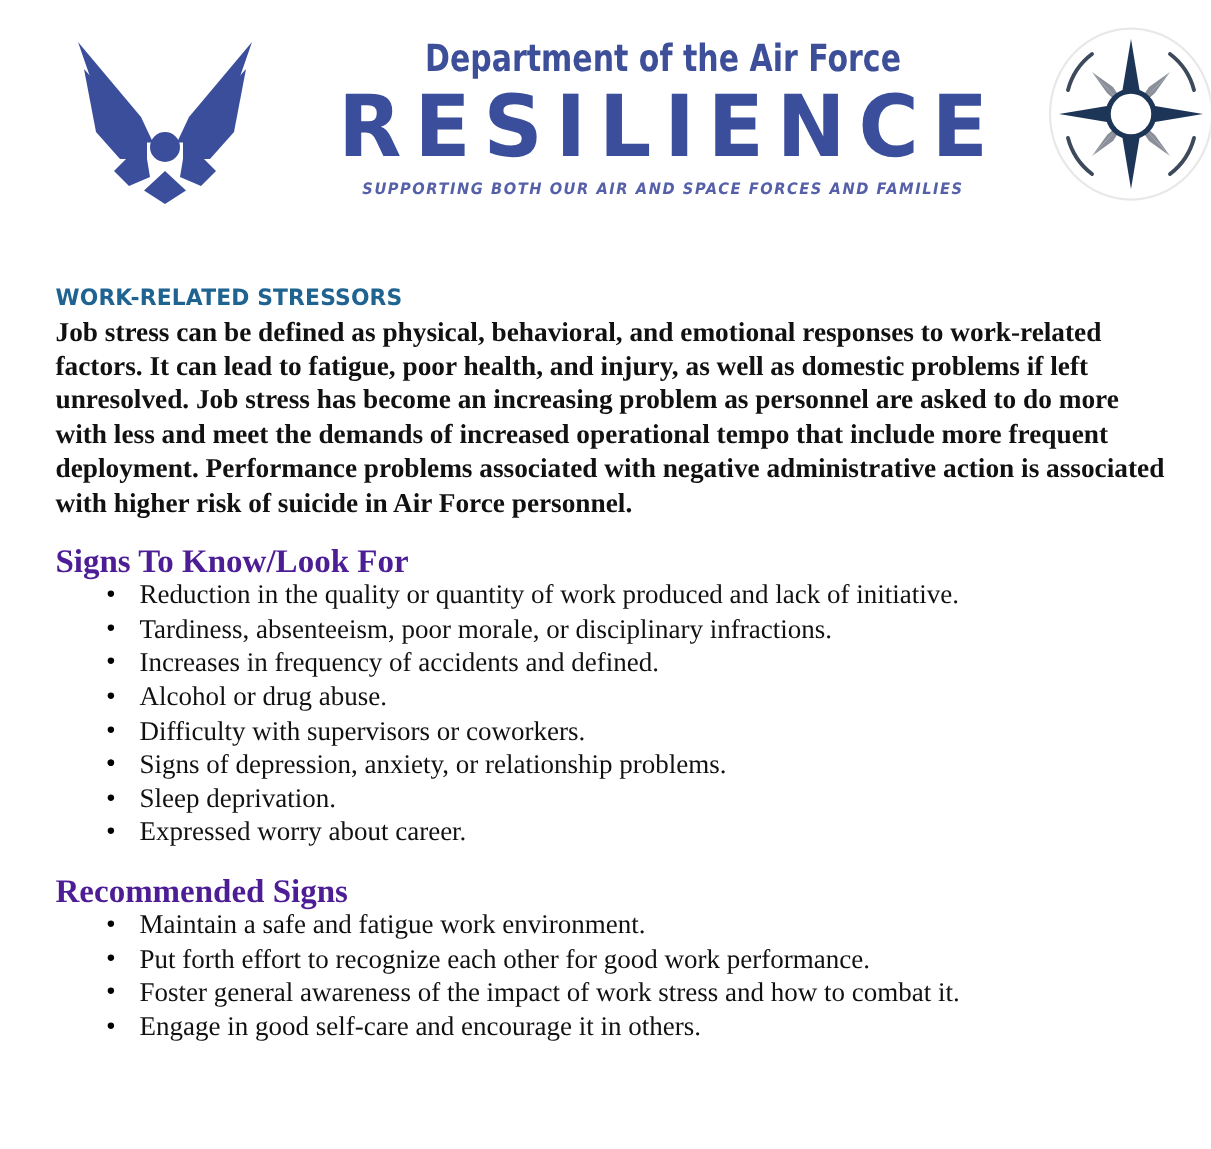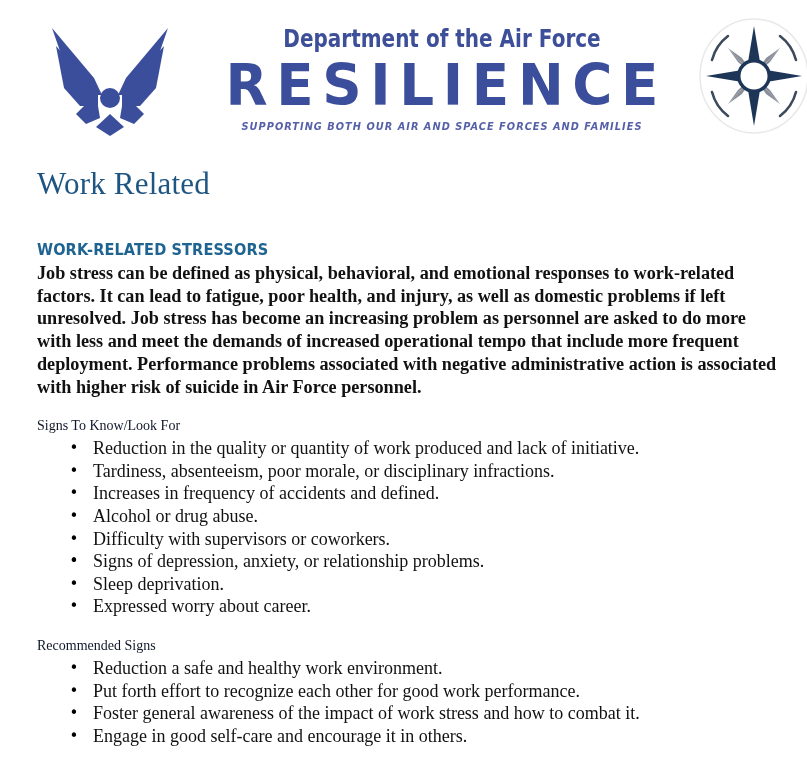--- a/index.html
+++ b/index.html
@@ -132,24 +132,24 @@
     line-height: 22.7px;
     color: #111111;
     margin: 2px 0 0 37px;
     width: 742px;
     text-align: left;
     font-weight: bold;
   }
 
   .sub-heading {
     font-family: "Liberation Serif", "DejaVu Serif", serif;
-    font-size: 14px;
+    font-size: 22px;
     line-height: 22px;
-    font-weight: normal;
-    color: #0f172a;
+    font-weight: bold;
+    color: #4c1d95;
     margin: 17px 0 0 37px;
   }
 
   ul.bullets {
     list-style: none;
     margin: 0;
     padding: 0;
   }
 
   ul.bullets li {
@@ -238,42 +238,41 @@
         </g>
 
         <circle cx="56" cy="58" r="17" fill="#1d3557"></circle>
         <circle cx="56" cy="58" r="13.5" fill="#ffffff"></circle>
       </svg>
     </div>
   </div>
 
   <div class="content">
 
-    <h1 class="page-title">Work Related</h1>
 
     <div class="section-heading">WORK-RELATED STRESSORS</div>
 
     <p class="intro">Job stress can be defined as physical, behavioral, and emotional responses to work-related factors. It can lead to fatigue, poor health, and injury, as well as domestic problems if left unresolved. Job stress has become an increasing problem as personnel are asked to do more with less and meet the demands of increased operational tempo that include more frequent deployment. Performance problems associated with negative administrative action is associated with higher risk of suicide in Air Force personnel.</p>
 
     <div class="sub-heading">Signs To Know/Look For</div>
     <ul class="bullets">
       <li><span class="bullet-dot">•</span><span>Reduction in the quality or quantity of work produced and lack of initiative.</span></li>
       <li><span class="bullet-dot">•</span><span>Tardiness, absenteeism, poor morale, or disciplinary infractions.</span></li>
       <li><span class="bullet-dot">•</span><span>Increases in frequency of accidents and defined.</span></li>
       <li><span class="bullet-dot">•</span><span>Alcohol or drug abuse.</span></li>
       <li><span class="bullet-dot">•</span><span>Difficulty with supervisors or coworkers.</span></li>
       <li><span class="bullet-dot">•</span></li>
       <li><span class="bullet-dot">•</span><span>Signs of depression, anxiety, or relationship problems.</span></li>
       <li><span class="bullet-dot">•</span><span>Sleep deprivation.</span></li>
       <li><span class="bullet-dot">•</span><span>Expressed worry about career.</span></li>
     </ul>
 
     <div class="sub-heading">Recommended Signs</div>
     <ul class="bullets">
-      <li><span class="bullet-dot">•</span><span>Reduction a safe and healthy work environment.</span></li>
+      <li><span class="bullet-dot">•</span><span>Maintain a safe and fatigue work environment.</span></li>
       <li><span class="bullet-dot">•</span><span>Put forth effort to recognize each other for good work performance.</span></li>
       <li><span class="bullet-dot">•</span><span>Foster general awareness of the impact of work stress and how to combat it.</span></li>
       <li><span class="bullet-dot">•</span><span>Engage in good self-care and encourage it in others.</span></li>
 
     </ul>
 
   </div>
 </div>
 
 </body></html>

